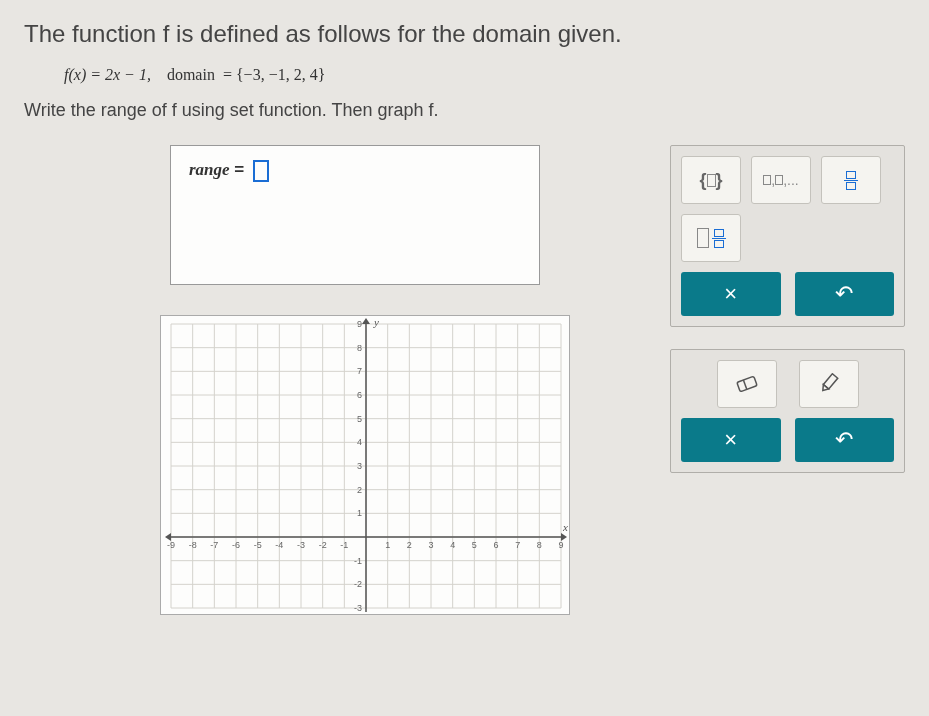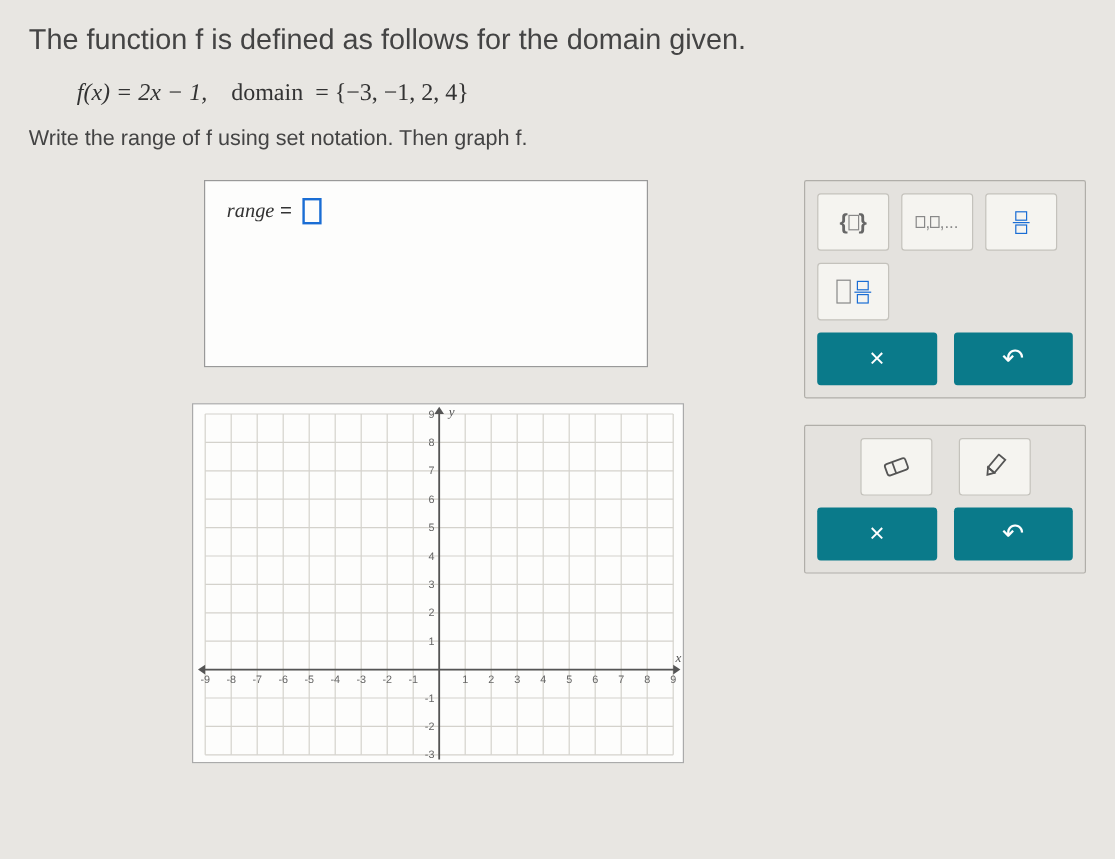--- a/index.html
+++ b/index.html
@@ -5,29 +5,29 @@
     * { box-sizing: border-box; margin: 0; padding: 0; }
     body {
       font-family: Arial, sans-serif;
       background: #e8e6e2;
       width: 929px;
       height: 716px;
       padding: 20px 24px;
       color: #333;
     }
     .problem-text { font-size: 24px; color: #444; margin-bottom: 18px; }
-    .equation-line { font-size: 20px; color: #333; margin: 16px 0 16px 40px; font-family: 'Times New Roman', serif; font-style: italic; }
+    .equation-line { font-size: 16px; color: #333; margin: 16px 0 16px 40px; font-family: 'Times New Roman', serif; font-style: italic; }
     .equation-line .norm { font-style: normal; }
     .instruction { font-size: 18px; color: #444; margin-bottom: 24px; }
     .content-row { display: flex; gap: 24px; align-items: flex-start; }
     .answer-area { flex: 1; display: flex; flex-direction: column; align-items: center; }
     .answer-box {
-      width: 370px; height: 156px; background: #fdfdfc;
+      width: 370px; height: 140px; background: #fdfdfc;
       border: 1px solid #999; padding: 14px 18px;
-      font-size: 17px; color: #333; margin-left: 40px;
+      font-size: 17px; color: #333; margin-left: 40px; font-weight: bold;
     }
     .range-label .it { font-style: italic; font-family: 'Times New Roman', serif; }
     .placeholder-box {
       display: inline-block; width: 16px; height: 22px;
       border: 2px solid #1a6dd4; vertical-align: middle;
       margin-left: 4px;
     }
     .right-panels { width: 235px; display: flex; flex-direction: column; gap: 22px; }
     .panel {
       background: #e4e2de; border: 1px solid #b0aea9;
@@ -75,21 +75,21 @@
 </div>
 
 <div class="equation-line">
   <span>f(x) = 2x − 1,</span>
   &nbsp;&nbsp;
   <span class="norm">domain</span>
   <span class="norm">&nbsp;</span><span class="norm">= {−3, −1, 2, 4}</span>
 </div>
 
 <div class="instruction">
-  <span>Write the range of f using set notation. Then graph f.</span>
+  <span>Write the range of f using set function. Then graph f.</span>
 </div>
 
 <div class="content-row">
   <div class="answer-area">
     <div class="answer-box">
       <span class="range-label">
         <span class="it">range</span>
         <span>=</span>
       </span>
       <span class="placeholder-box"></span>

